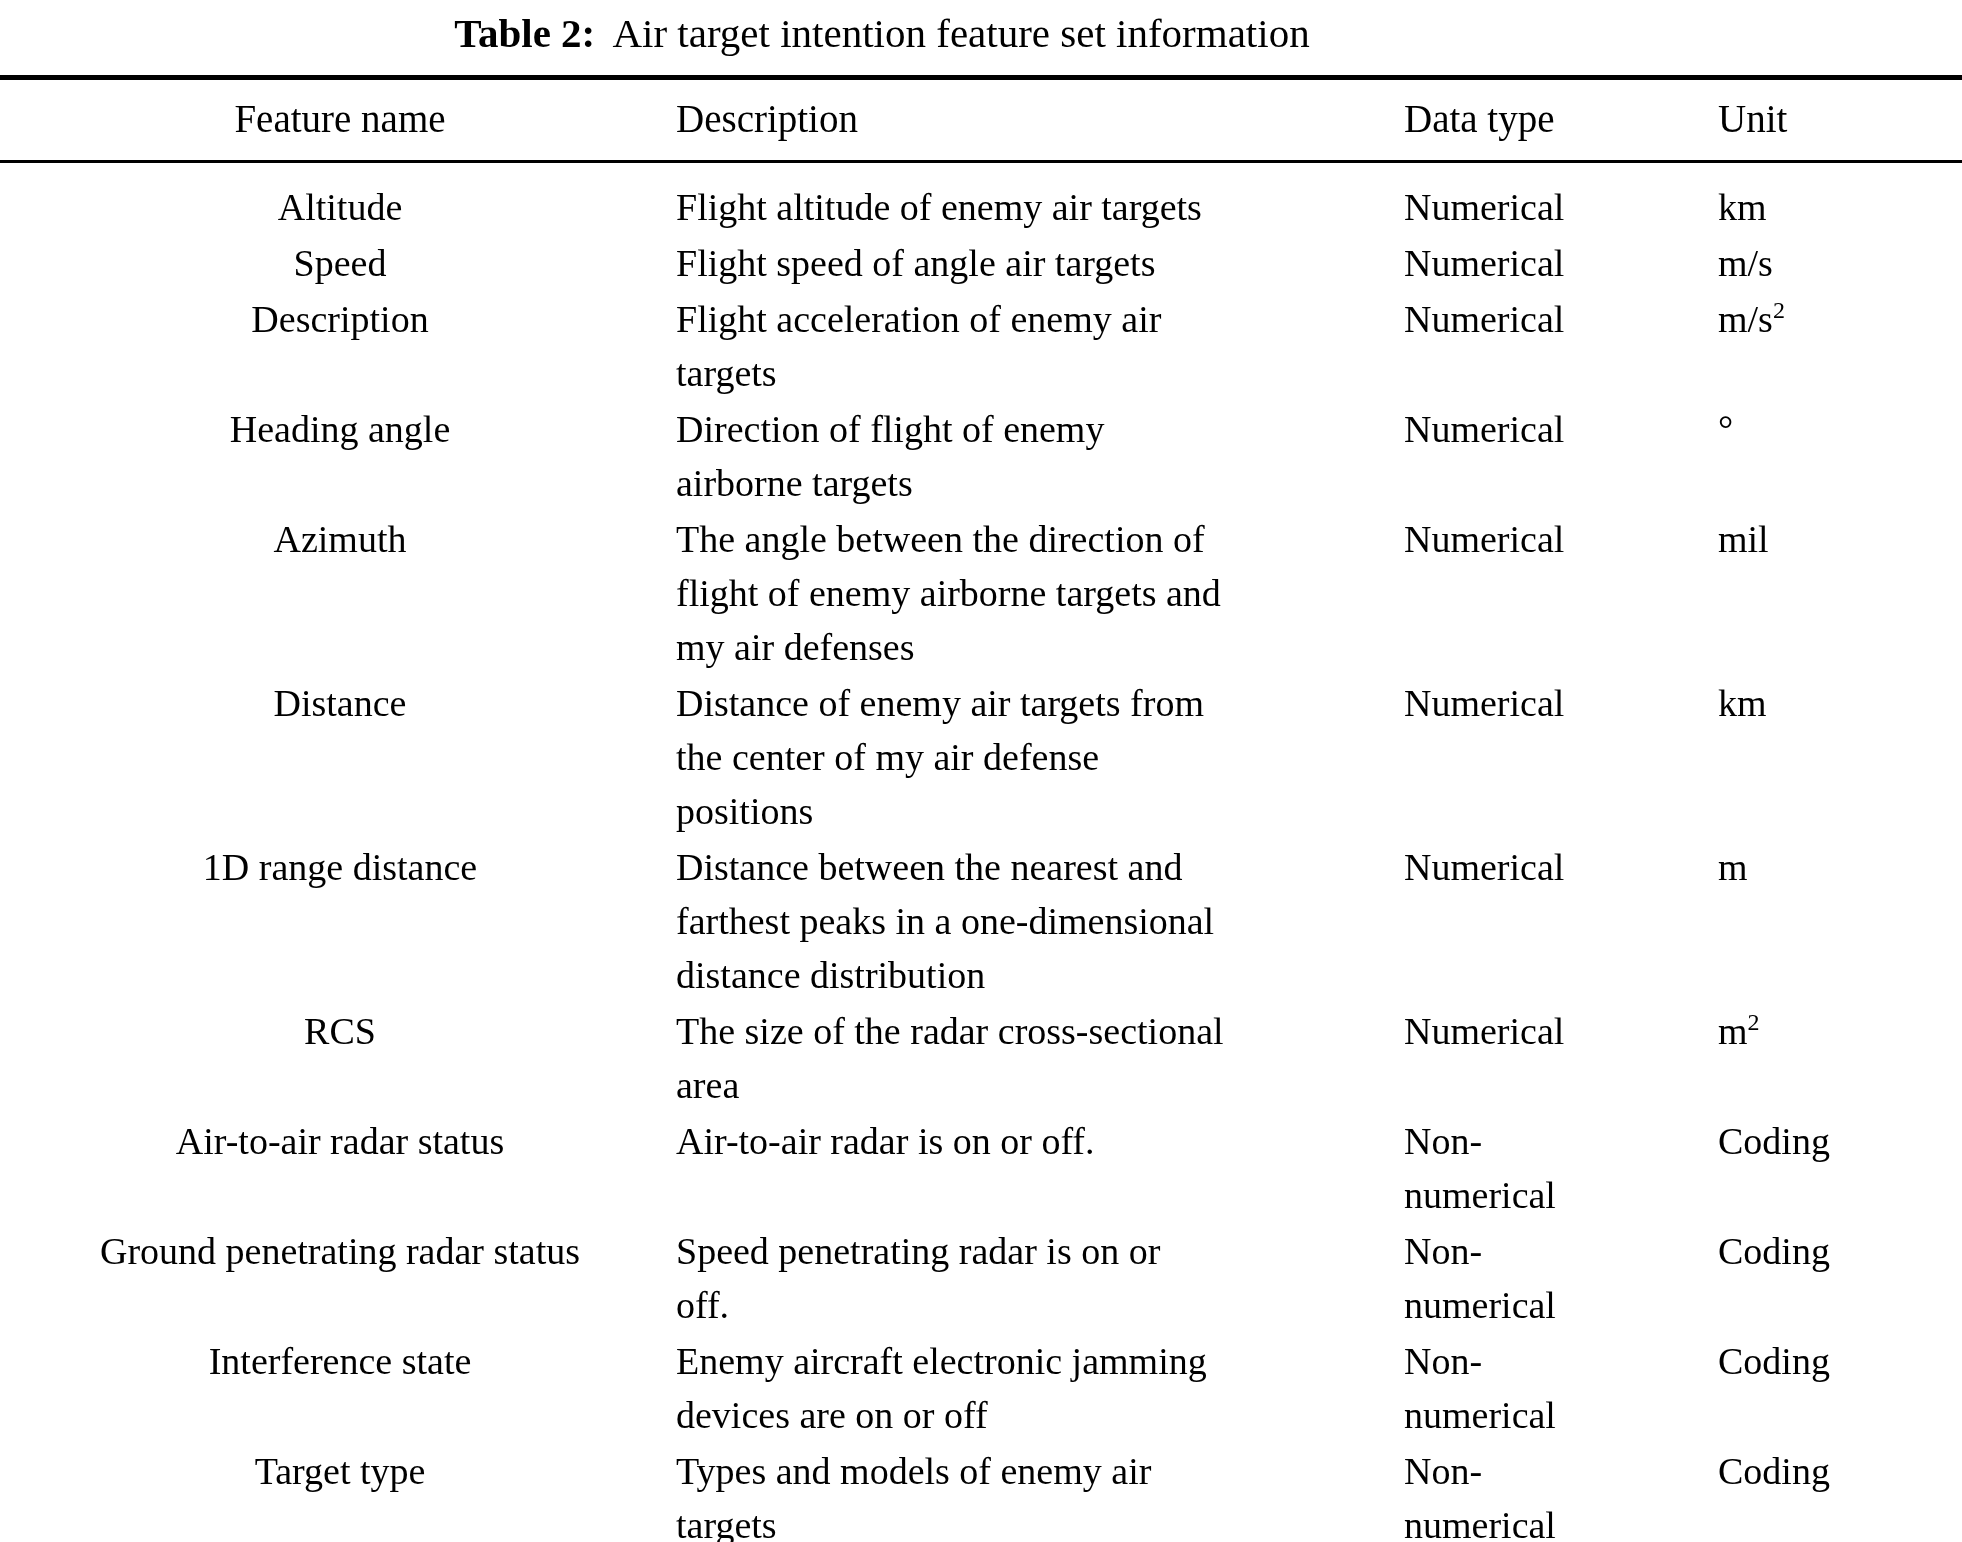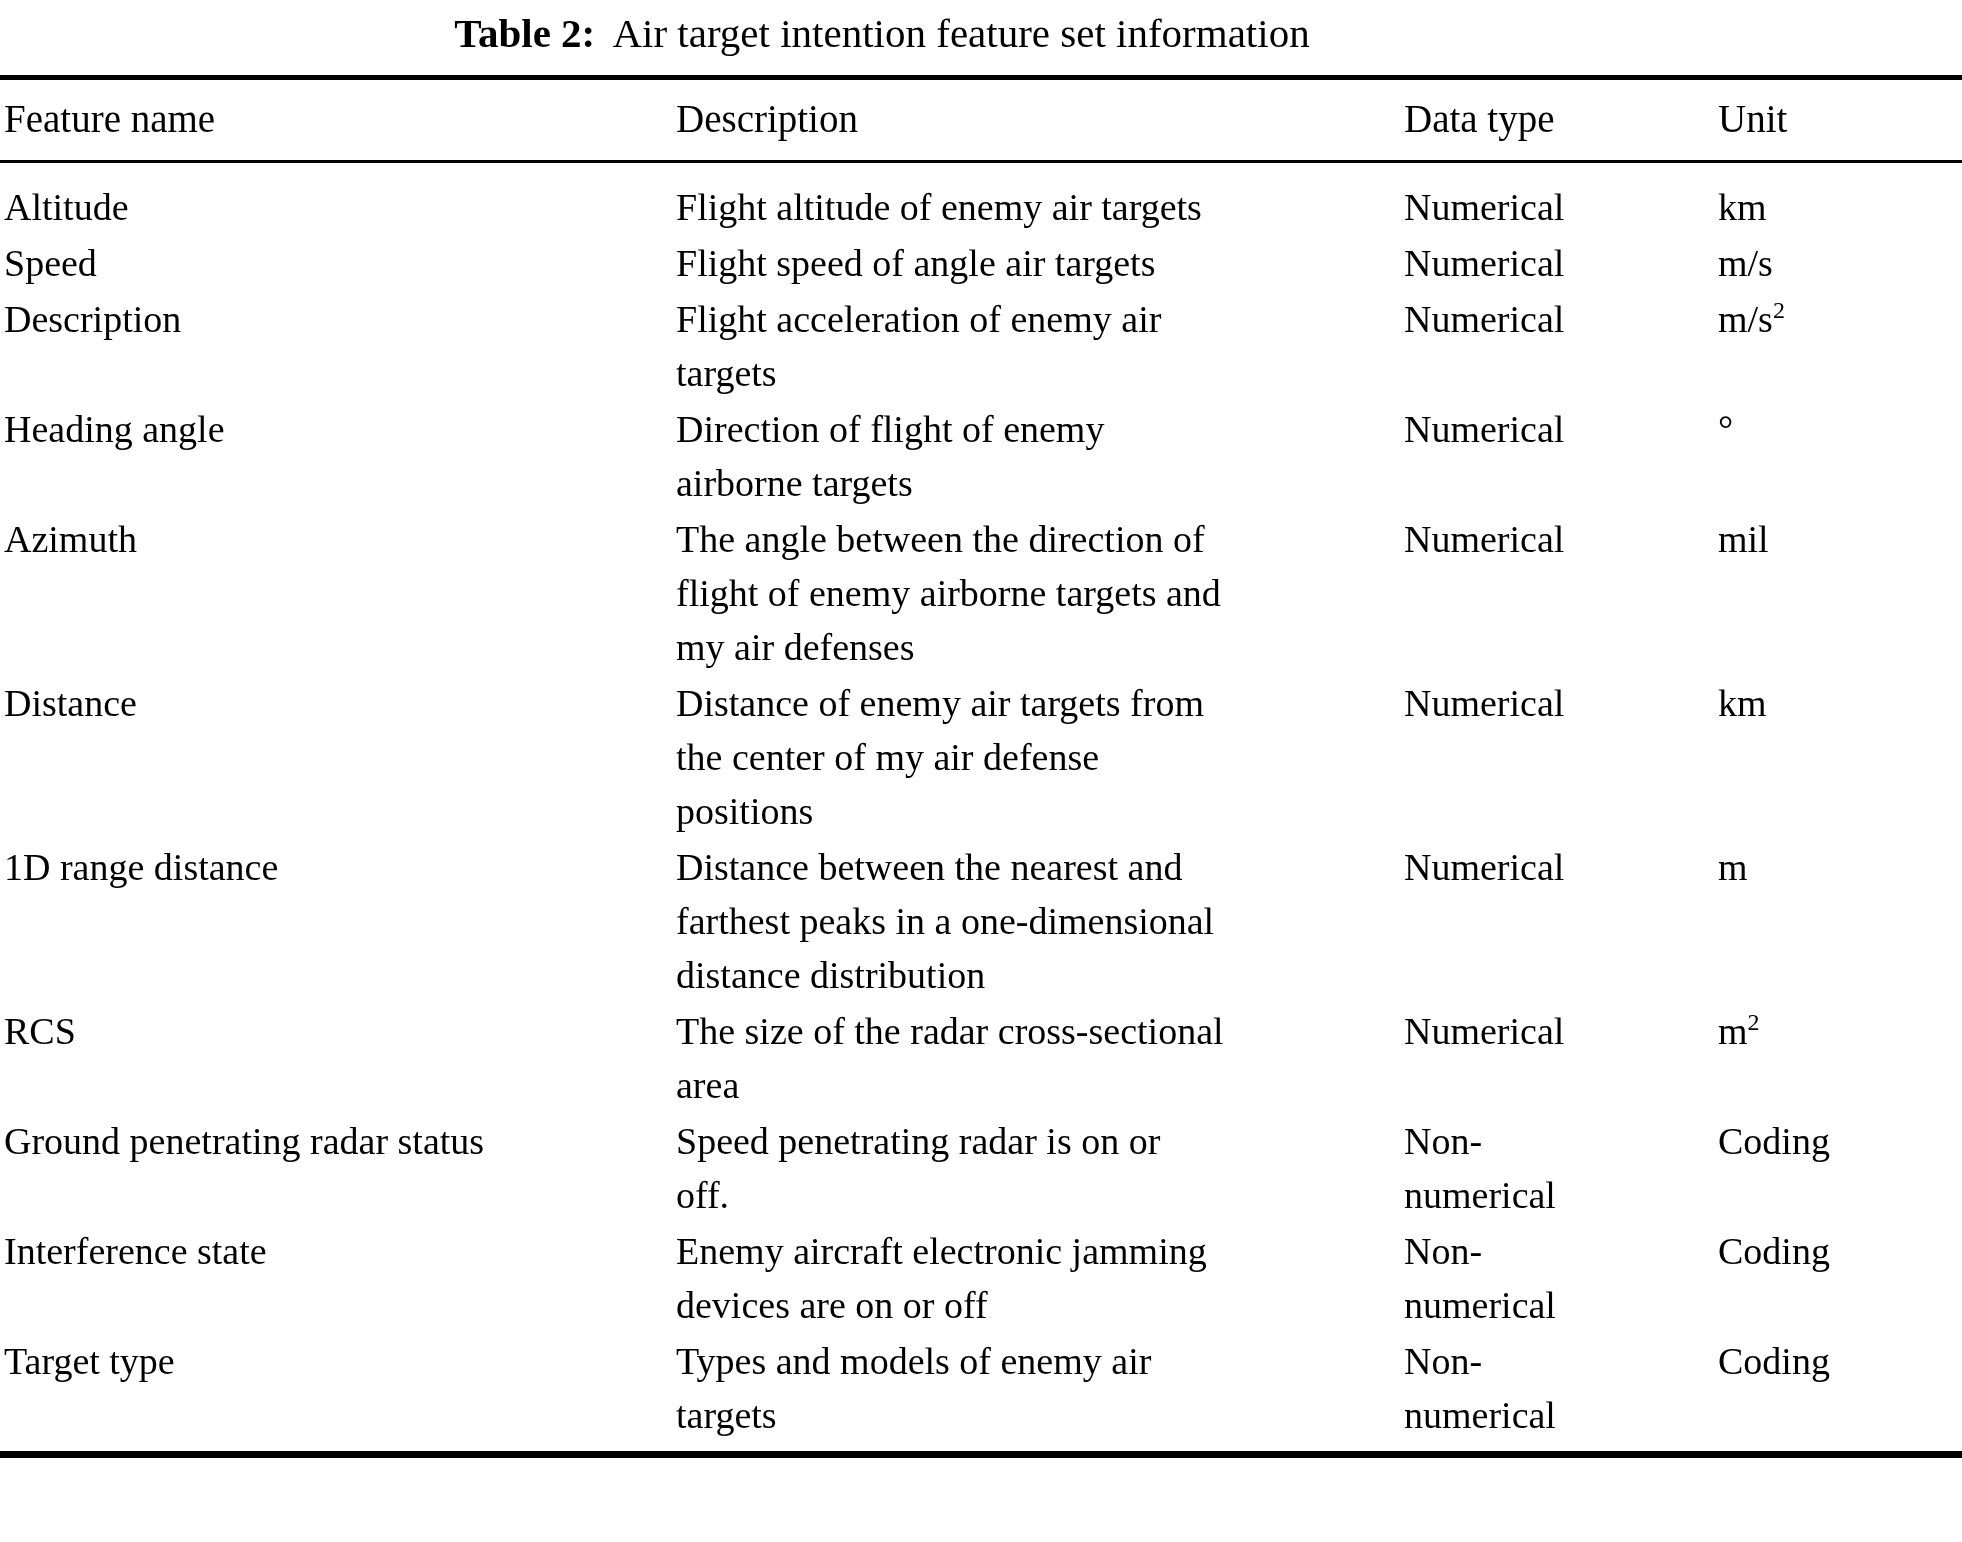--- a/index.html
+++ b/index.html
@@ -43,21 +43,21 @@
   col.c3 { width: 314px; }
   col.c4 { width: 244px; }
   thead th {
     text-align: left;
     font-weight: normal;
     font-size: 39px;
     line-height: 44px;
     padding: 17px 0 19px 0;
     border-bottom: 3px solid #000000;
   }
-  thead th.first, td.first { padding-left: 4px; }
+  thead th.first, td.first { padding-left: 4px; text-align: center; }
   tbody td {
     vertical-align: top;
     font-size: 38px;
     line-height: 54px;
     padding: 2px 0 0 0;
     white-space: pre-line;
   }
   tbody tr:first-child td { padding-top: 17px; }
   tbody tr:last-child td { padding-bottom: 9px; }
   td.unit-cell sup {
@@ -142,20 +142,27 @@
           <td class="unit-cell"><span>m</span></td>
         </tr>
         <tr>
           <td class="first">RCS</td>
           <td>The size of the radar cross-sectional
 area</td>
           <td>Numerical</td>
           <td class="unit-cell"><span>m</span><sup>2</sup></td>
         </tr>
         <tr>
+          <td class="first">Air-to-air radar status</td>
+          <td>Air-to-air radar is on or off.</td>
+          <td>Non-
+numerical</td>
+          <td class="unit-cell"><span>Coding</span></td>
+        </tr>
+        <tr>
           <td class="first">Ground penetrating radar status</td>
           <td>Speed penetrating radar is on or
 off.</td>
           <td>Non-
 numerical</td>
           <td class="unit-cell"><span>Coding</span></td>
         </tr>
         <tr>
           <td class="first">Interference state</td>
           <td>Enemy aircraft electronic jamming

